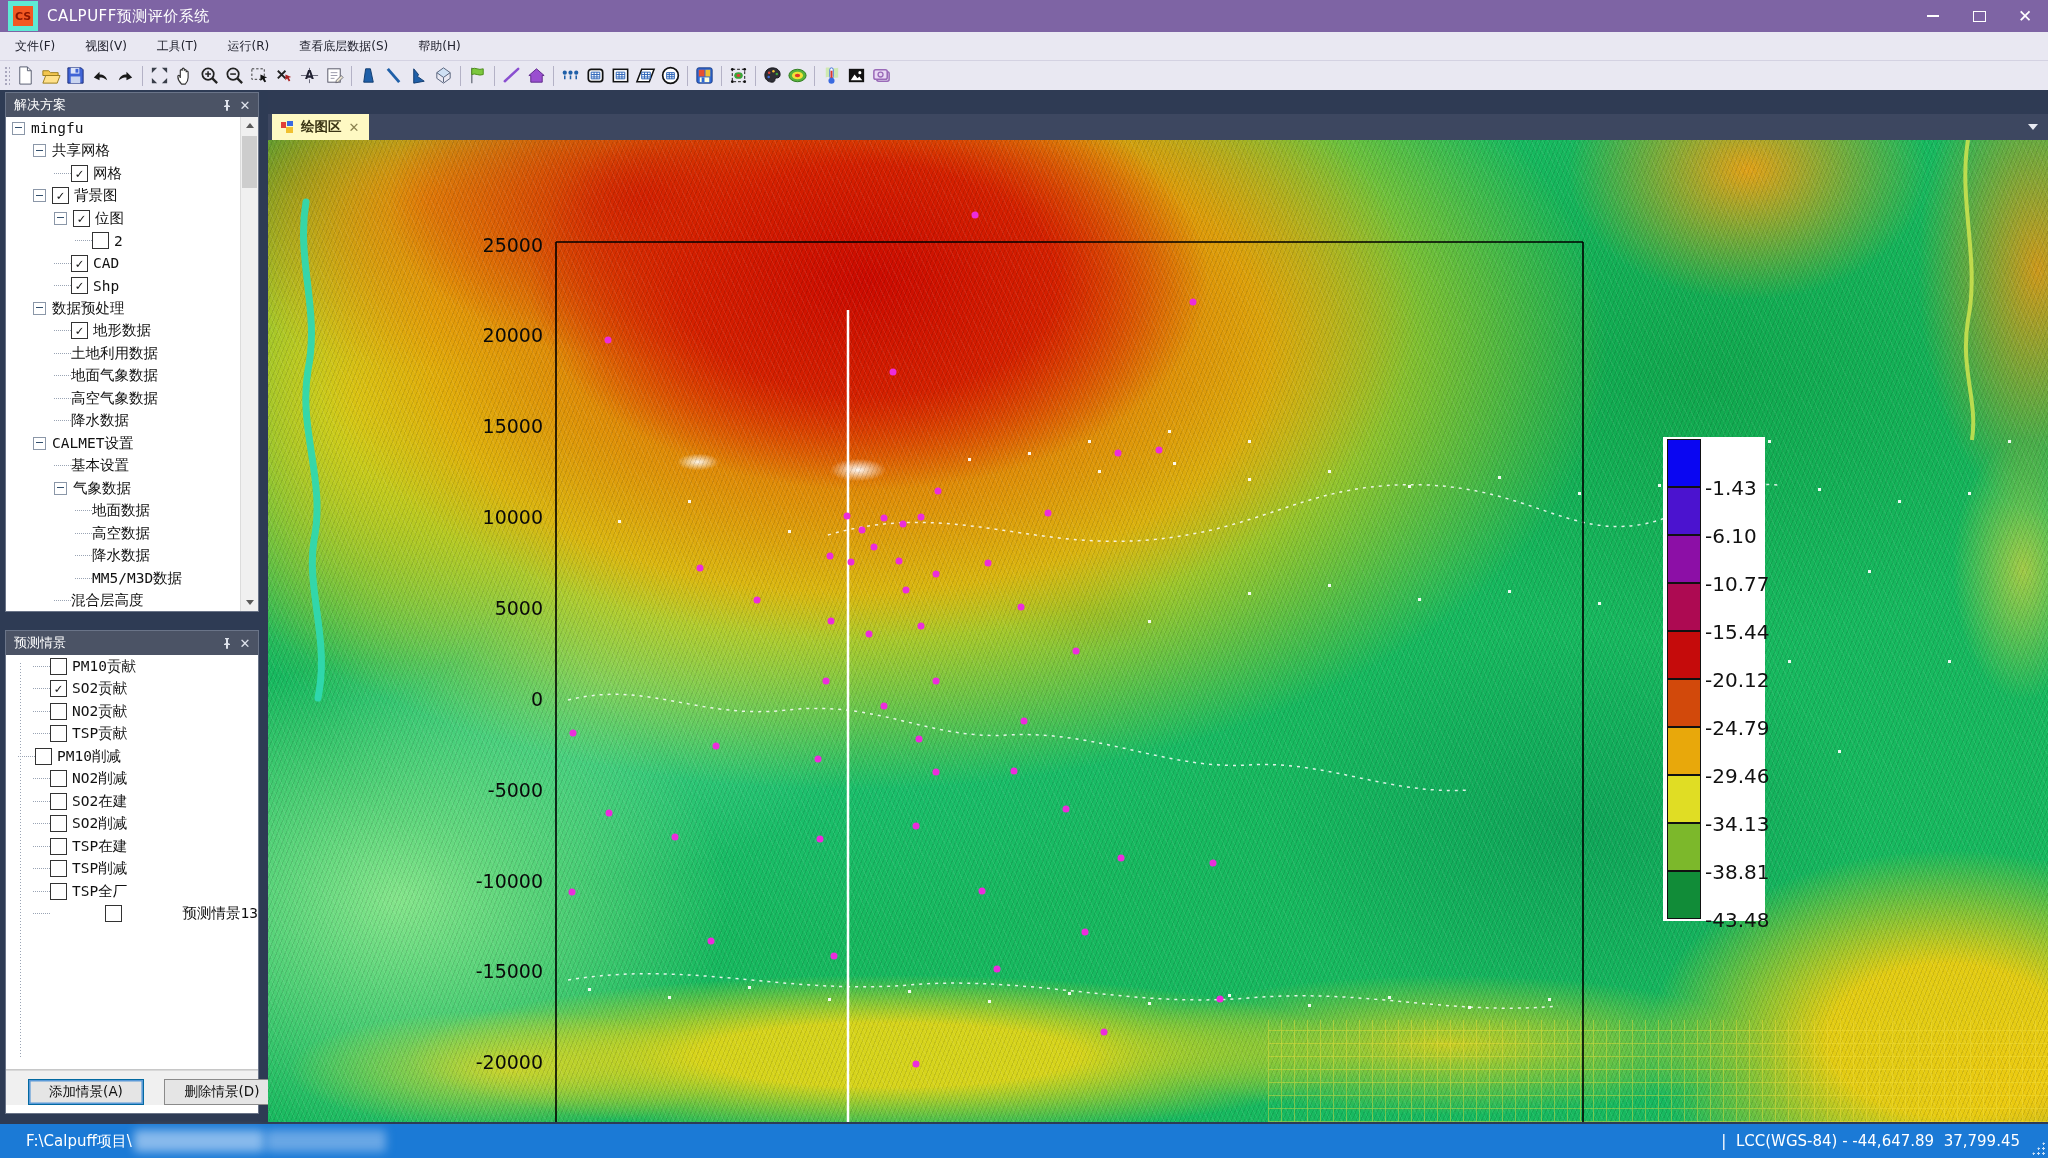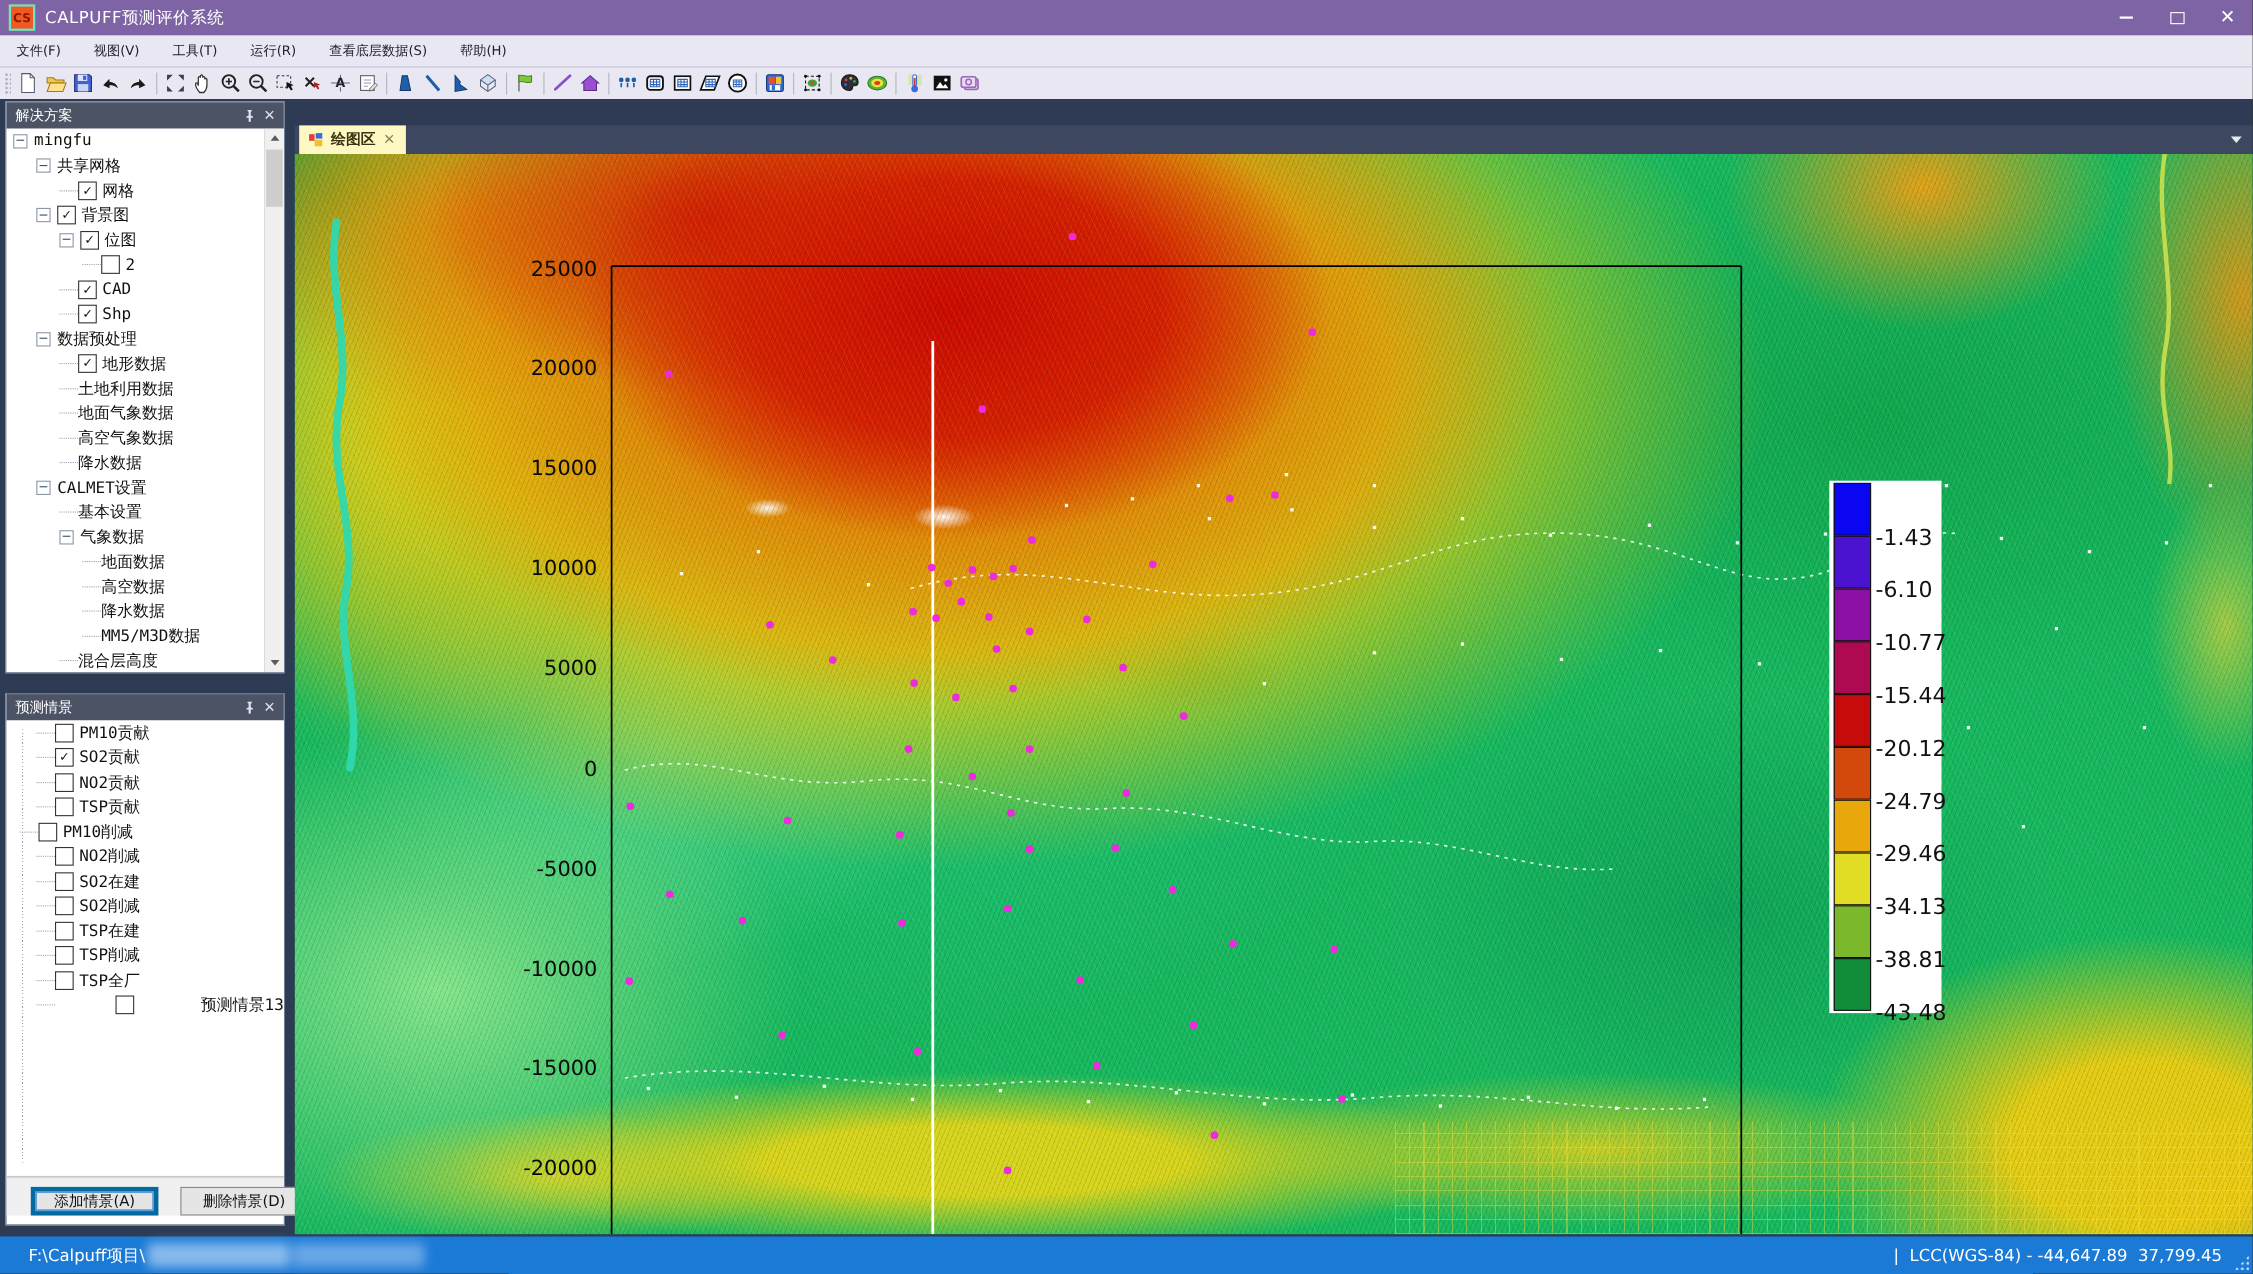--- a/index.html
+++ b/index.html
@@ -1,21 +1,21 @@
 <!DOCTYPE html>
 <html><head>
 <meta charset="utf-8">
 <style>
   html,body{margin:0;padding:0;background:#222;}
   #app{position:relative;width:2048px;height:1158px;overflow:hidden;
        font-family:"DejaVu Sans","Liberation Sans",sans-serif;user-select:none;}
   
   .titlebar{position:absolute;left:0;top:0;width:100%;height:32px;background:#7e64a4;
             display:flex;align-items:center;}
-  .applogo{width:20px;height:20px;margin-left:8px;background:#f25822;border:2px solid #5eead4;
+  .applogo{width:20px;height:20px;margin-left:8px;background:#f25822;border:5px solid #5eead4;
            color:#8a1500;font-size:11px;font-weight:bold;display:flex;align-items:center;justify-content:center;}
   .apptitle{color:#fff;font-size:15px;margin-left:9px;letter-spacing:.5px;}
   .wincontrols{margin-left:auto;display:flex;height:100%;}
   .winbtn{width:46px;height:100%;display:flex;align-items:center;justify-content:center;color:#fff;}
   .glyph-min{width:12px;border-top:2px solid #fff;}
   .glyph-max{width:11px;height:9px;border:1.6px solid #fff;}
   .glyph-close{font-size:17px;line-height:1;}
   
   .menubar{position:absolute;left:0;top:32px;width:100%;height:28px;background:#e9e8f2;
            display:flex;align-items:center;border-bottom:1px solid #d4d2e2;}
@@ -50,21 +50,21 @@
   .tri-up{width:0;height:0;border-left:4px solid transparent;border-right:4px solid transparent;border-bottom:5px solid #5a5a5a;}
   .tri-down{width:0;height:0;border-left:4px solid transparent;border-right:4px solid transparent;border-top:5px solid #5a5a5a;}
   .sthumb{position:absolute;left:1px;width:15px;background:#cdcdcd;}
   
   .scenlist{position:absolute;left:0;top:0;right:0;bottom:0;
             background-image:repeating-linear-gradient(to bottom,#9aa4b4 0 1px,transparent 1px 3px);
             background-size:1px calc(100% - 20px);background-position:14px 8px;background-repeat:no-repeat;}
   .btnrow{display:flex;align-items:center;gap:20px;padding:8px 0 0 22px;background:#f0f0f0;border-top:1px solid #d8d8d8;}
   .button{min-width:116px;height:26px;background:#e5e5e5;border:1px solid #8a8a8a;font-size:13.5px;color:#111;
           display:flex;align-items:center;justify-content:center;font-family:inherit;}
-  .button.focused{border:4px solid #0369a1;box-shadow:0 0 0 1.6px #5a9ad8 inset;}
+  .button.focused{border:1px solid #0369a1;box-shadow:0 0 0 1.6px #5a9ad8 inset;}
   
   .rightcol{position:absolute;left:268px;top:0;width:1780px;height:100%;}
   .tabspacer{position:absolute;left:0;top:0;width:100%;height:24px;background:#2f3b54;}
   .tabstrip{position:absolute;left:0;top:24px;width:100%;height:26px;background:#3d4760;display:flex;align-items:flex-end;}
   .tab{height:26px;background:#fef9c3;display:flex;align-items:center;padding:0 10px 0 8px;margin-left:4px;gap:7px;}
   .tab-label{font-size:13.5px;color:#3a3414;font-weight:bold;}
   .tab-close{color:#8a8250;font-size:13px;font-weight:bold;}
   .tab-list-arrow{margin-left:auto;margin-right:10px;align-self:center;width:0;height:0;
       border-left:5px solid transparent;border-right:5px solid transparent;border-top:6px solid #e8eaf2;}
   

